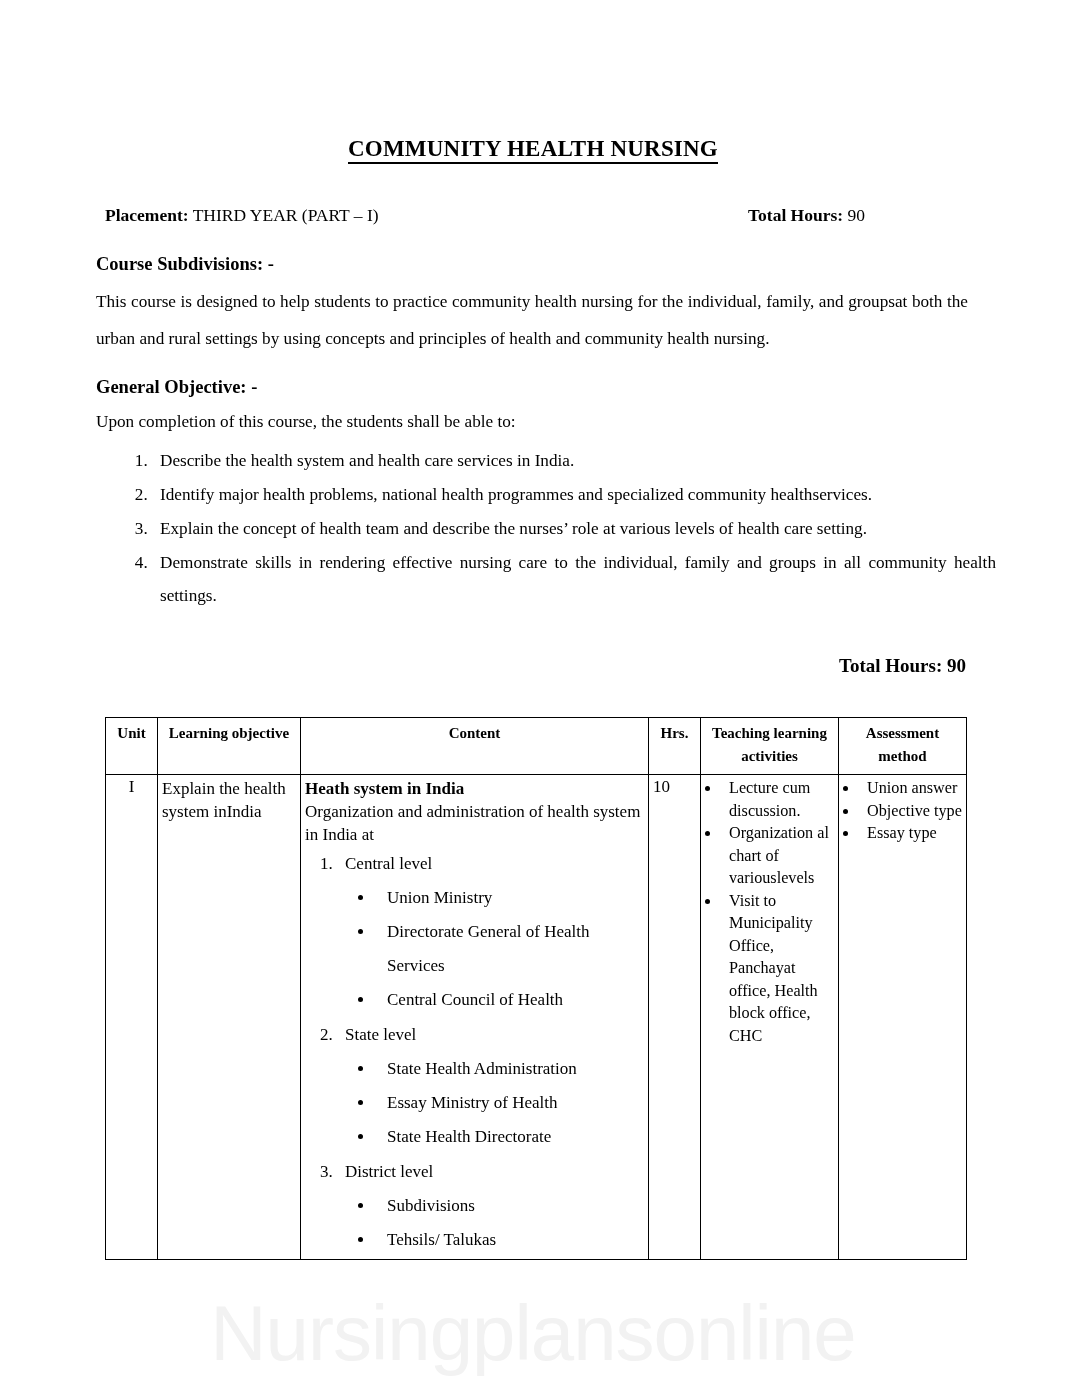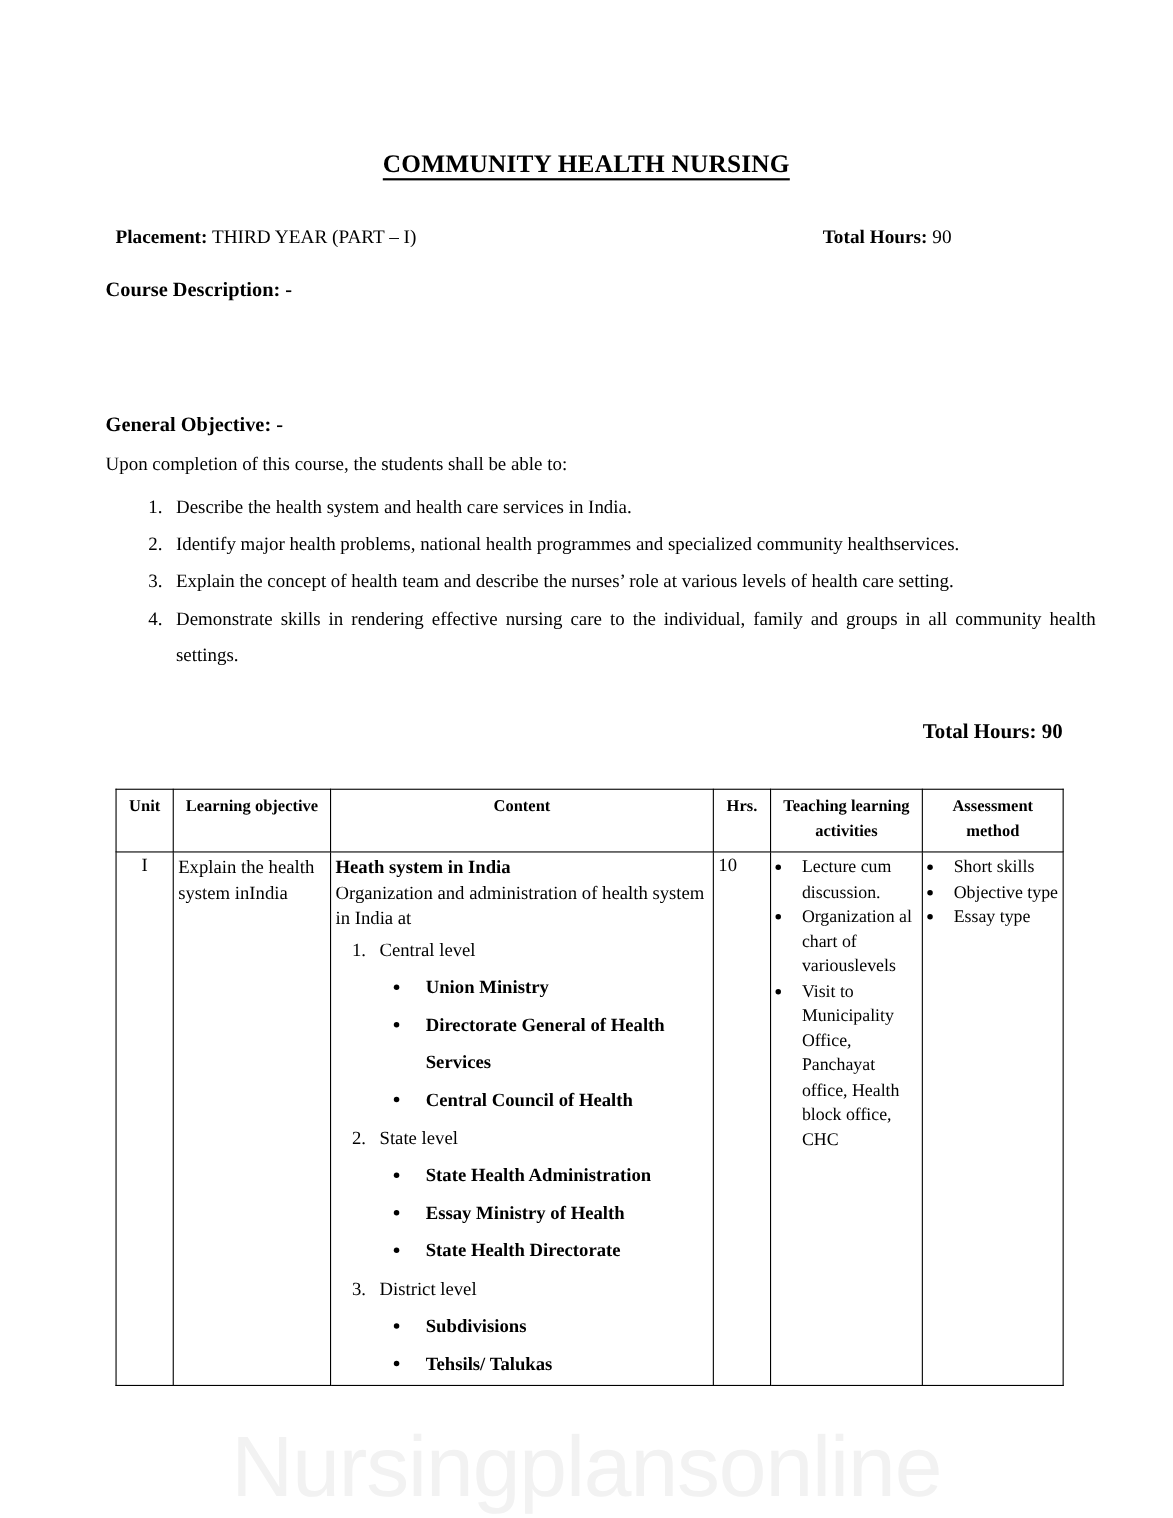--- a/index.html
+++ b/index.html
@@ -175,21 +175,20 @@
     line-height: 34px;
   }
   ul.content-bul {
     margin: 0;
     padding-left: 30px;
     list-style-type: disc;
   }
   ul.content-bul > li {
     line-height: 34px;
     padding-left: 12px;
-    font-weight: bold;
   }
 
   ul.plain-bul {
     margin: 0;
     padding-left: 16px;
     list-style-type: disc;
   }
   ul.plain-bul > li {
     padding-left: 8px;
     margin-bottom: 0;
@@ -223,21 +222,22 @@
     <div class="placement-left">
       <b>Placement:</b>
       <span>THIRD YEAR (PART – I)</span>
     </div>
     <div class="placement-right">
       <b>Total Hours:</b>
       <span>90</span>
     </div>
   </div>
 
-  <div class="section-head" id="course-desc-head">Course Description: -</div>
+  <div class="section-head" id="course-desc-head">Course Subdivisions: -</div>
+  <div class="body-par" id="course-desc-text">This course is designed to help students to practice community health nursing for the individual, family, and groupsat both the urban and rural settings by using concepts and principles of health and community health nursing.</div>
 
   <div class="section-head" id="gen-obj-head">General Objective: -</div>
   <div class="body-line" id="gen-obj-lead">Upon completion of this course, the students shall be able to:</div>
 
   <ol class="objectives">
     <li>Describe the health system and health care services in India.</li>
     <li>Identify major health problems, national health programmes and specialized community healthservices.</li>
     <li>Explain the concept of health team and describe the nurses’ role at various levels of health care setting.</li>
     <li>Demonstrate skills in rendering effective nursing care to the individual, family and groups in all community health settings.</li>
   </ol>
@@ -304,21 +304,21 @@
         <td class="cell-teaching">
           <ul class="plain-bul">
             <li>Lecture cum discussion.</li>
             <li>Organization al chart of variouslevels</li>
             <li>Visit to Municipality Office, Panchayat office, Health block office, CHC</li>
           </ul>
         </td>
 
         <td class="cell-assessment">
           <ul class="plain-bul">
-            <li>Short skills</li>
+            <li>Union answer</li>
             <li>Objective type</li>
             <li>Essay type</li>
           </ul>
         </td>
       </tr>
     </tbody>
   </table>
 
   <div class="watermark">Nursingplansonline</div>
 

